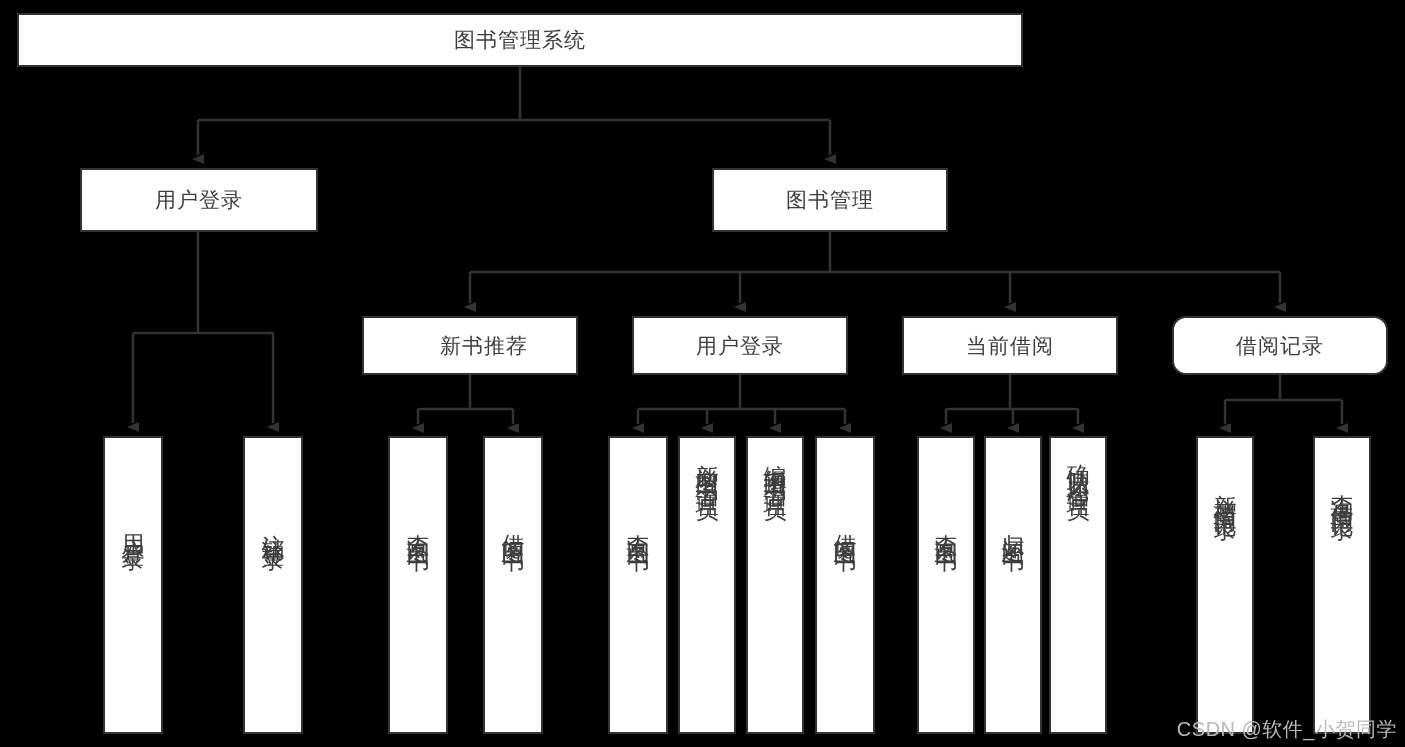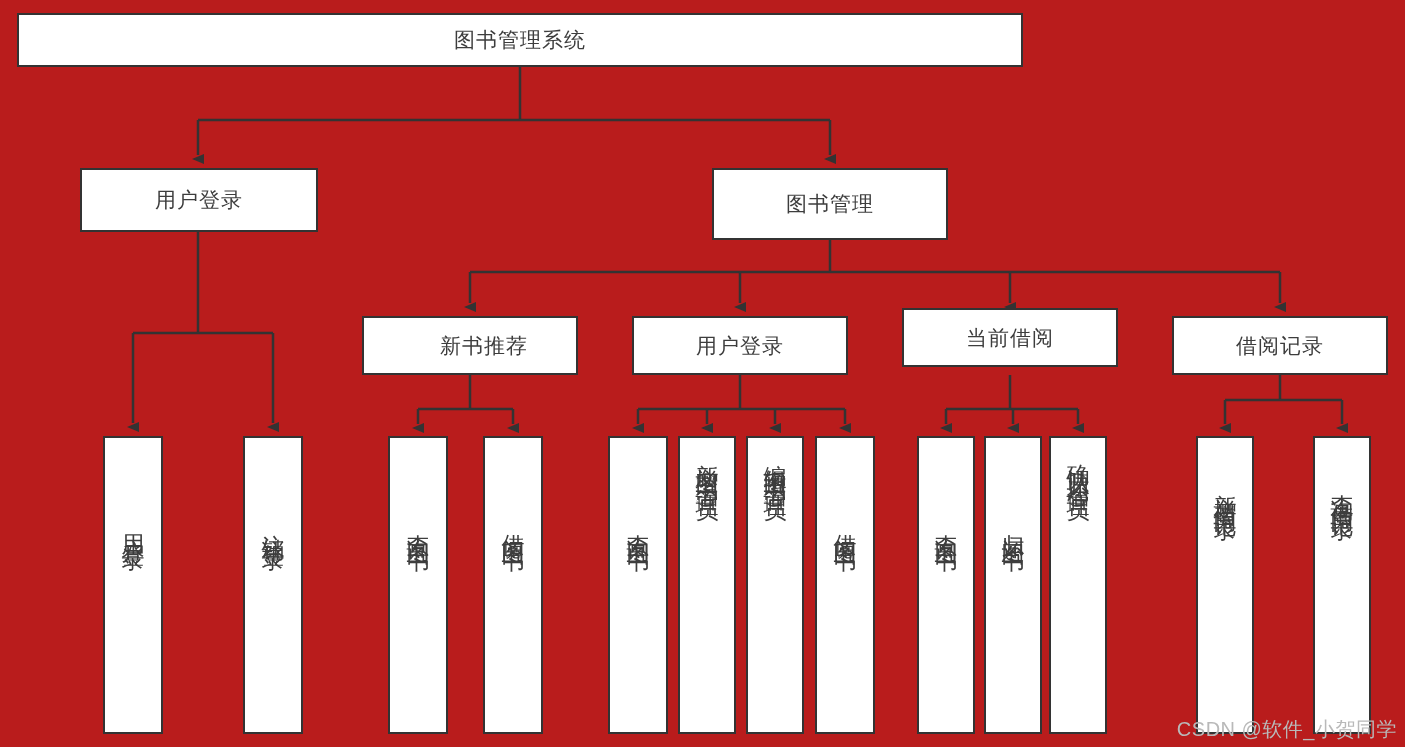--- a/index.html
+++ b/index.html
@@ -10,21 +10,21 @@
   body {
     width: 1405px;
     height: 747px;
     font-family: "Liberation Sans", sans-serif;
     overflow: hidden;
   }
   #diagram-root {
     position: relative;
     width: 1405px;
     height: 747px;
-    background: #b91c1c;
+    background: #000000;
   }
   svg.connectors {
     position: absolute;
     left: 0;
     top: 0;
     width: 1405px;
     height: 747px;
     pointer-events: none;
   }
   .node {
@@ -128,34 +128,34 @@
     </g>
   </svg>
 
   <div class="node horiz" style="left:17px; top:13px; width:1006px; height:54px;">
     <span class="node-label">图书管理系统</span>
   </div>
 
   <div class="node horiz" style="left:80px; top:168px; width:238px; height:64px;">
     <span class="node-label">用户登录</span>
   </div>
-  <div class="node horiz" style="left:712px; top:168px; width:236px; height:72px;">
+  <div class="node horiz" style="left:712px; top:168px; width:236px; height:64px;">
     <span class="node-label">图书管理</span>
   </div>
 
   <div class="node horiz" style="left:362px; top:316px; width:216px; height:59px;padding-left:28px;">
     <span class="node-label">新书推荐</span>
   </div>
   <div class="node horiz" style="left:632px; top:316px; width:216px; height:59px;">
     <span class="node-label">用户登录</span>
   </div>
-  <div class="node horiz" style="left:902px; top:308px; width:216px; height:59px;">
+  <div class="node horiz" style="left:902px; top:316px; width:216px; height:59px;">
     <span class="node-label">当前借阅</span>
   </div>
-  <div class="node horiz" style="left:1172px; top:316px; width:216px; height:59px;">
+  <div class="node horiz" style="left:1172px; top:316px; width:216px; height:59px;border-radius:14px;">
     <span class="node-label">借阅记录</span>
   </div>
 
   <div class="node vert" style="left:103px; top:436px; width:60px; height:298px; padding-top:78px;">
     <span class="node-label">用户登录</span>
   </div>
   <div class="node vert" style="left:243px; top:436px; width:60px; height:298px; padding-top:78px;">
     <span class="node-label">注销登录</span>
   </div>
 

